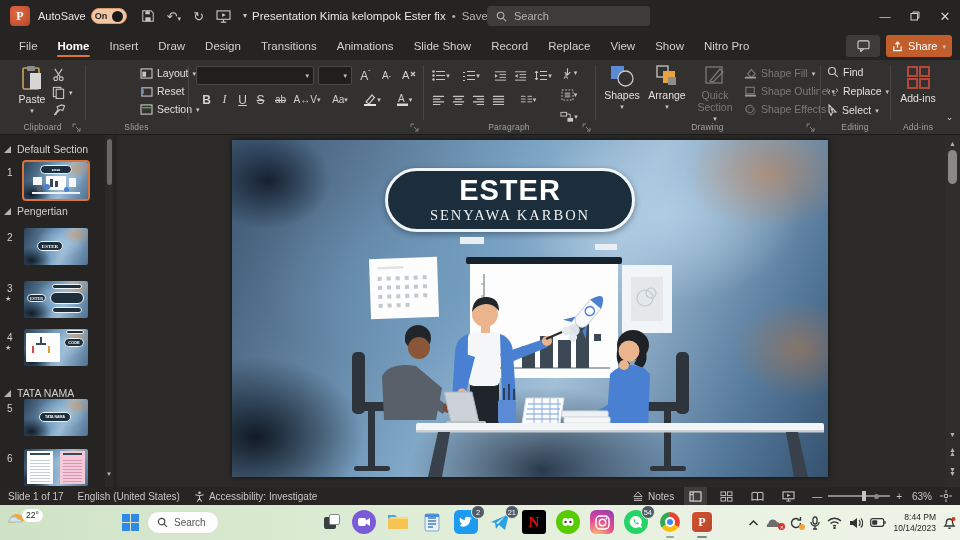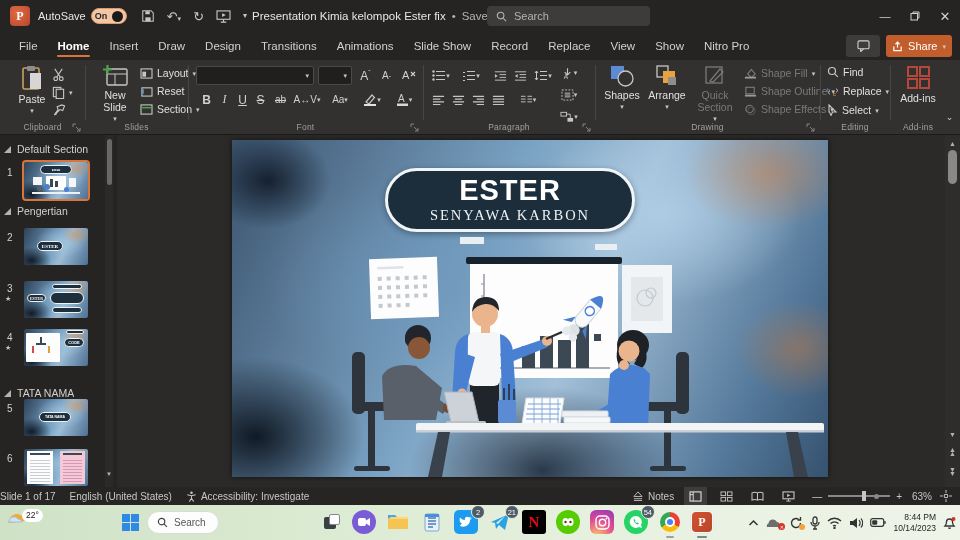--- a/index.html
+++ b/index.html
@@ -220,29 +220,20 @@
         </svg>
       </div>
     <div class="rgroup-label" style="left:0;width:85px">Clipboard</div>
     <span class="launcher" style="left:72px">
         <svg width="9" height="9" viewBox="0 0 9 9">
           <path d="M1 1v3M1 1h3M4 4l4 4M8 5v3h-3" fill="none" stroke="#a19f9d" stroke-width="1"></path>
         </svg>
       </span>
     <div class="rdiv" style="left:85px"></div>
 
-    <div class="bigbtn" style="left:94px;top:5px;width:42px">
-      <svg width="26" height="22" viewBox="0 0 26 22">
-          <rect x="5" y="4" width="20" height="16" rx="1.5" fill="none" stroke="#c8c6c4" stroke-width="1.4"></rect>
-          <path d="M5 9h20M13 9v11" stroke="#c8c6c4" stroke-width="1"></path>
-          <path d="M5.5 0v9M1 4.5h9" stroke="#4ea24e" stroke-width="2.2"></path>
-        </svg>
-      <span>New Slide</span>
-      <span class="chv">▾</span>
-    </div>
     <div class="smbtn" style="left:140px;top:7px">
         <svg width="13" height="11" viewBox="0 0 14 12">
           <rect x="1" y="1" width="12" height="10" fill="none" stroke="#c8c6c4" stroke-width="1.2"></rect>
           <rect x="2.5" y="4" width="4" height="5.5" fill="#c8c6c4"></rect>
         </svg>
         <span>Layout</span>
         <span class="chv">▾</span>
       </div>
     <div class="smbtn" style="left:140px;top:25px">
         <svg width="13" height="11" viewBox="0 0 14 12">
@@ -293,21 +284,20 @@
         </svg>
         <span class="chv">▾</span>
       </div>
     <div class="fmt" style="left:392px;top:31px;width:24px">
         <svg width="13" height="13" viewBox="0 0 13 13">
           <text x="2" y="9" font-size="10" fill="#d2d0ce" font-family="sans-serif">A</text>
           <rect x="1" y="10.5" width="11" height="2.5" fill="#d8d6d4"></rect>
         </svg>
         <span class="chv">▾</span>
       </div>
-    <div class="rgroup-label" style="left:188px;width:235px">Font</div>
     <span class="launcher" style="left:410px">
         <svg width="9" height="9" viewBox="0 0 9 9">
           <path d="M1 1v3M1 1h3M4 4l4 4M8 5v3h-3" fill="none" stroke="#a19f9d" stroke-width="1"></path>
         </svg>
       </span>
     <div class="rdiv" style="left:423px"></div>
 
     <div class="fmt" style="left:430px;top:7px;width:22px">
         <svg width="14" height="11" viewBox="0 0 14 11">
           <circle cx="1.5" cy="1.5" r="1.2" fill="#c8c6c4"></circle>
@@ -706,21 +696,21 @@
     <div id="vscroll">
       <div class="varrow" style="top:1px">▲</div>
       <div id="vthumb"></div>
       <div class="varrow" style="top:292px">▼</div>
       <div class="varrow" style="top:310px;flex-direction:column;line-height:.55">▲<br>▲</div>
       <div class="varrow" style="top:330px;flex-direction:column;line-height:.55">▼<br>▼</div>
     </div>
   </div>
 
   <div id="statusbar">
-    <span style="">Slide 1 of 17</span>
+    <span style="margin-left:8px">Slide 1 of 17</span>
     <span class="sep"></span>
     <span>English (United States)</span>
     <span class="sep"></span>
     <span style="display:flex;align-items:center;gap:4px">
       <svg width="11" height="11" viewBox="0 0 12 12">
           <circle cx="6" cy="2" r="1.4" fill="#c8c6c4"></circle>
           <path d="M1.5 4.2l4.5 1 4.5-1M6 5v3M6 8l-2.4 3.6M6 8l2.4 3.6" stroke="#c8c6c4" stroke-width="1.1" fill="none"></path>
         </svg>
       <span>Accessibility: Investigate</span>
     </span>

